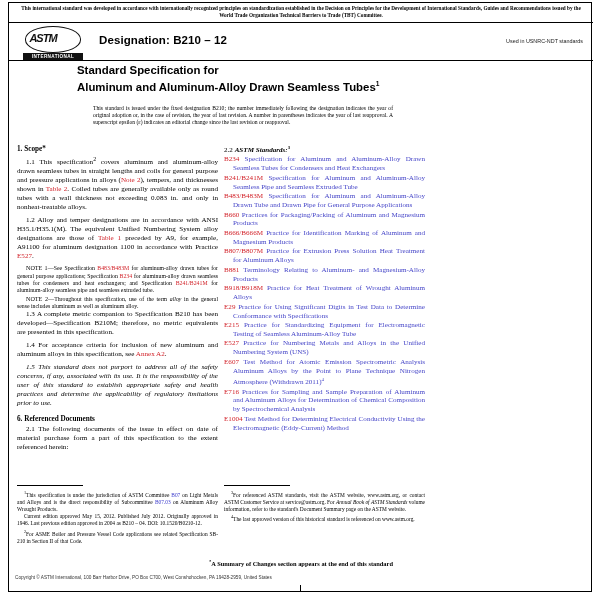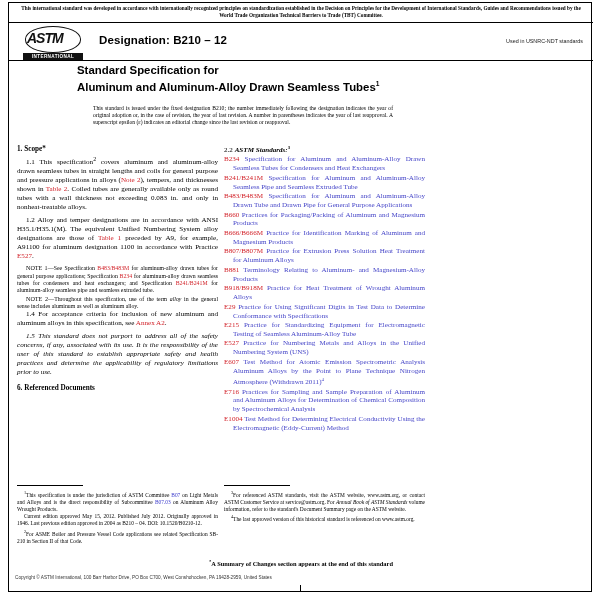--- a/index.html
+++ b/index.html
@@ -188,21 +188,21 @@
     border:1.6px solid #111;
     border-radius:50%/48%;
     box-sizing:border-box;
   }
   .logo .word{
     position:absolute;left:4px;top:4px;
     width:32px;
     text-align:center;
     font-family:"Liberation Sans", sans-serif;
     font-weight:bold;
-    font-size:14px;
+    font-size:11px;
     font-style:italic;
     letter-spacing:-1px;
     color:#111;
     line-height:16px;
   }
   .logo .intl{
     position:absolute;left:0px;top:27px;width:60px;
     text-align:center;
     font-family:"Liberation Sans", sans-serif;
     font-size:4.6px;
@@ -246,27 +246,29 @@
           <h2 class="sec">1. Scope*</h2>
 
           <p class="para"><span>1.1 This specification</span><sup>2</sup><span> covers aluminum and aluminum-alloy drawn seamless tubes in straight lengths and coils for general purpose and pressure applications in alloys (</span><span class="red">Note 2</span><span>), tempers, and thicknesses shown in </span><span class="red">Table 2</span><span>. Coiled tubes are generally available only as round tubes with a wall thickness not exceeding 0.083 in. and only in nonheat-treatable alloys.</span></p>
 
           <p class="para"><span>1.2 Alloy and temper designations are in accordance with ANSI H35.1/H35.1(M). The equivalent Unified Numbering System alloy designations are those of </span><span class="red">Table 1</span><span> preceded by A9, for example, A91100 for aluminum designation 1100 in accordance with Practice </span><span class="red">E527</span><span>.</span></p>
 
           <p class="note"><span class="notelabel">NOTE 1—</span><span>See Specification </span><span class="red">B483/B483M</span><span> for aluminum-alloy drawn tubes for general purpose applications; Specification </span><span class="red">B234</span><span> for aluminum-alloy drawn seamless tubes for condensers and heat exchangers; and Specification </span><span class="red">B241/B241M</span><span> for aluminum-alloy seamless pipe and seamless extruded tube.</span></p>
 
           <p class="note"><span class="notelabel">NOTE 2—</span><span>Throughout this specification, use of the term </span><i>alloy</i><span> in the general sense includes aluminum as well as aluminum alloy.</span></p>
 
+          <p class="para">1.3 A complete metric companion to Specification B210 has been developed—Specification B210M; therefore, no metric equivalents are presented in this specification.</p>
 
           <p class="para"><span>1.4 For acceptance criteria for inclusion of new aluminum and aluminum alloys in this specification, see </span><span class="red">Annex A2</span><span>.</span></p>
 
           <p class="para ital">1.5 This standard does not purport to address all of the safety concerns, if any, associated with its use. It is the responsibility of the user of this standard to establish appropriate safety and health practices and determine the applicability of regulatory limitations prior to use.</p>
 
           <h2 class="sec spaced">6. Referenced Documents</h2>
 
+          <p class="para">2.1 The following documents of the issue in effect on date of material purchase form a part of this specification to the extent referenced herein:</p>
         </div>
 
         <div class="col col-right">
           <div class="stdhead"><span class="num">2.2 </span><span>ASTM Standards:</span><sup>3</sup></div>
 
           <ul class="stdlist">
             <li><span class="desig">B234</span><span> Specification for Aluminum and Aluminum-Alloy Drawn Seamless Tubes for Condensers and Heat Exchangers</span></li>
             <li><span class="desig">B241/B241M</span><span> Specification for Aluminum and Aluminum-Alloy Seamless Pipe and Seamless Extruded Tube</span></li>
             <li><span class="desig">B483/B483M</span><span> Specification for Aluminum and Aluminum-Alloy Drawn Tube and Drawn Pipe for General Purpose Applications</span></li>
             <li><span class="desig">B660</span><span> Practices for Packaging/Packing of Aluminum and Magnesium Products</span></li>

